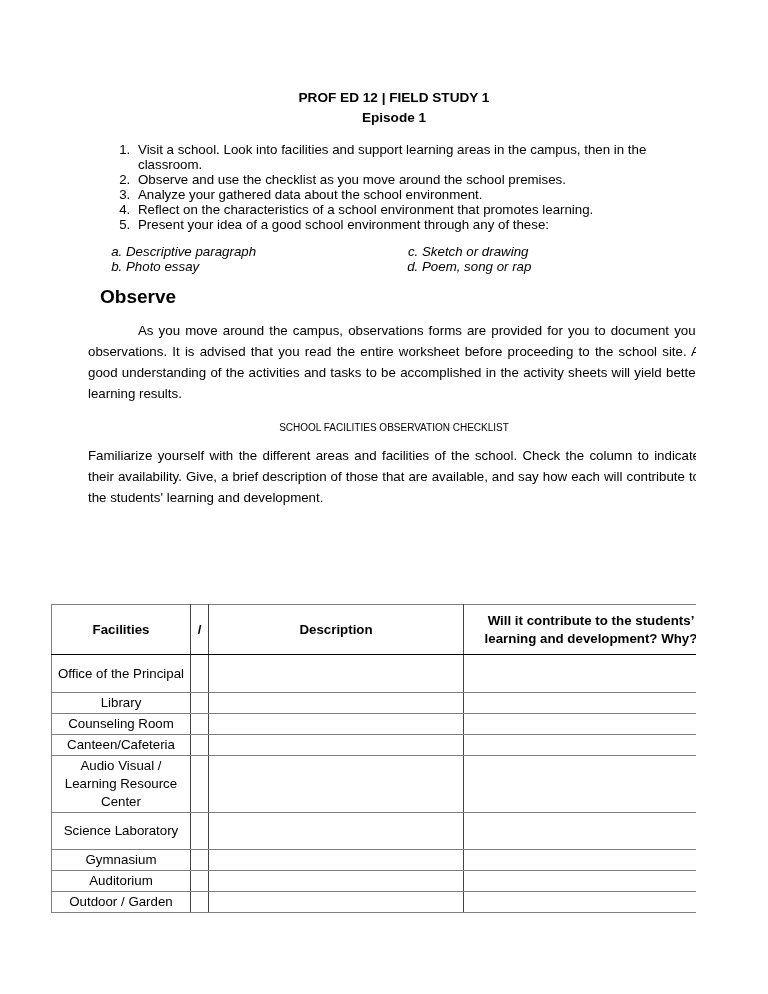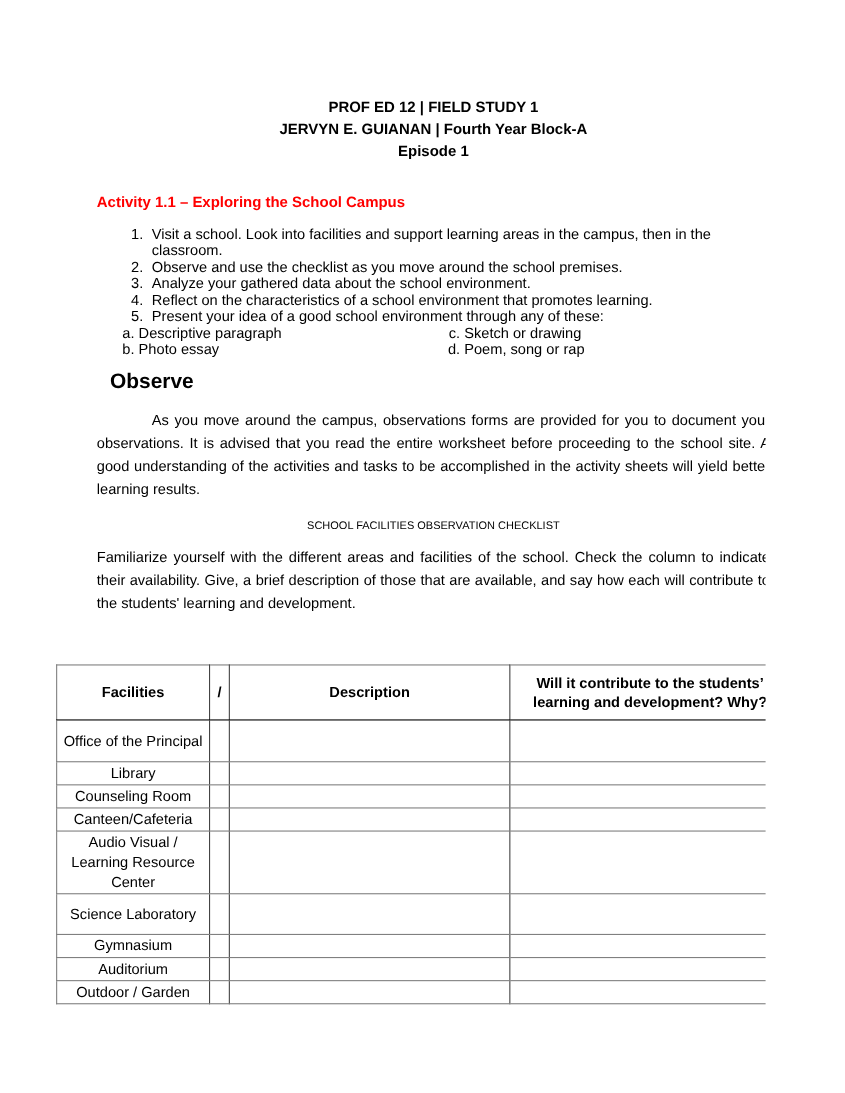--- a/index.html
+++ b/index.html
@@ -68,21 +68,22 @@
     padding-left: 4px;
     margin: 0;
   }
   ol.sub {
     list-style-type: lower-alpha;
     margin: 0;
     padding-left: 38px;
   }
   .sub-wrap {
     position: relative;
-    margin-top: 0px;
+    margin-top: 12px;
+    font-style: italic;
   }
   .sub-col {
     position: absolute;
     top: 0;
     left: 312px;
     width: 260px;
   }
   ol.sub.right {
     padding-left: 22px;
   }
@@ -161,25 +162,23 @@
   .r4 { height: 37px; }
 </style>
 </head>
 <body>
 
 <div class="page">
   <div class="content">
 
     <div class="doc-header">
       <div>PROF ED 12 | FIELD STUDY 1</div>
-      <div>JERVYN E. GUIANAN | Fourth Year Block-A</div>
       <div>Episode 1</div>
     </div>
 
-    <div class="activity-title">Activity 1.1 – Exploring the School Campus</div>
 
 
     <ol class="steps">
       <li>Visit a school. Look into facilities and support learning areas in the campus, then in the classroom.</li>
       <li>Observe and use the checklist as you move around the school premises.</li>
       <li>Analyze your gathered data about the school environment.</li>
       <li>Reflect on the characteristics of a school environment that promotes learning.</li>
       <li>Present your idea of a good school environment through any of these:</li>
     </ol>
 

